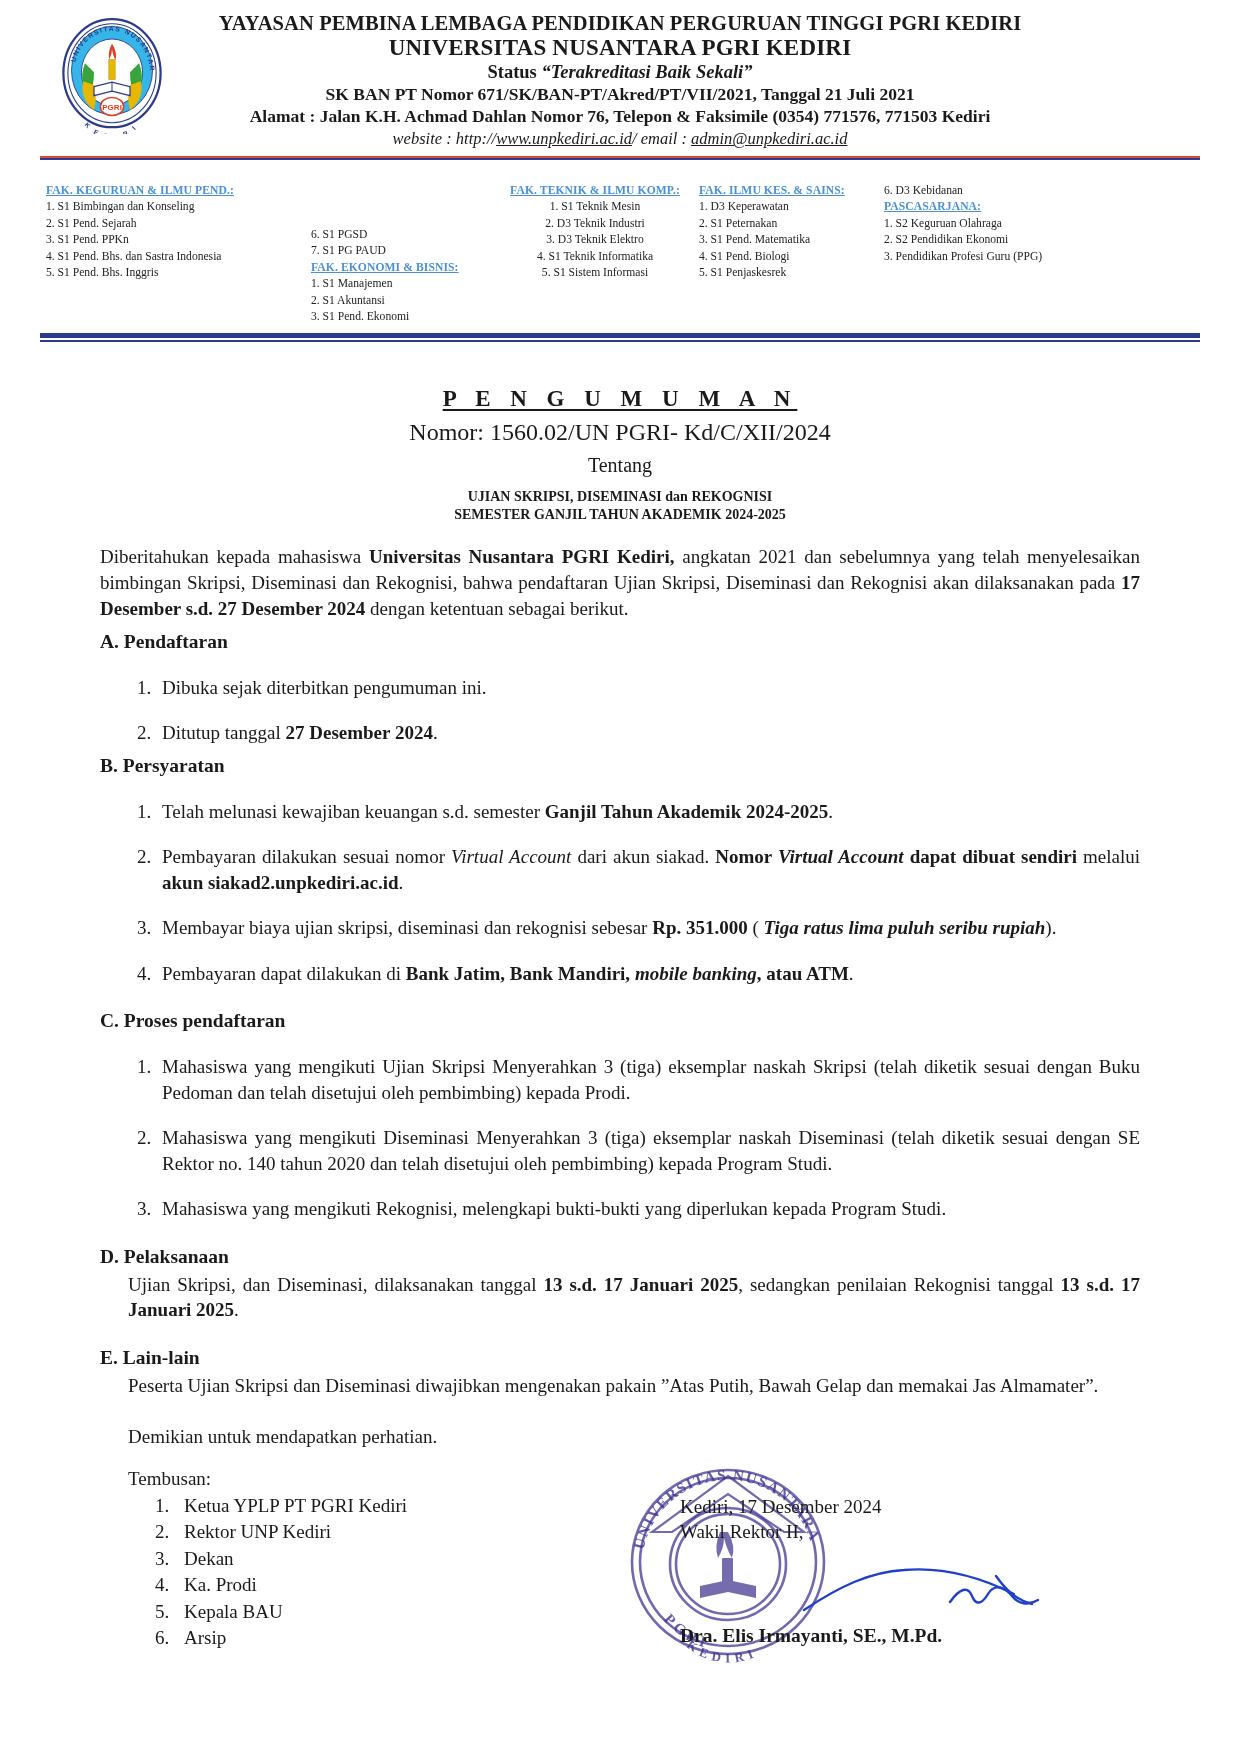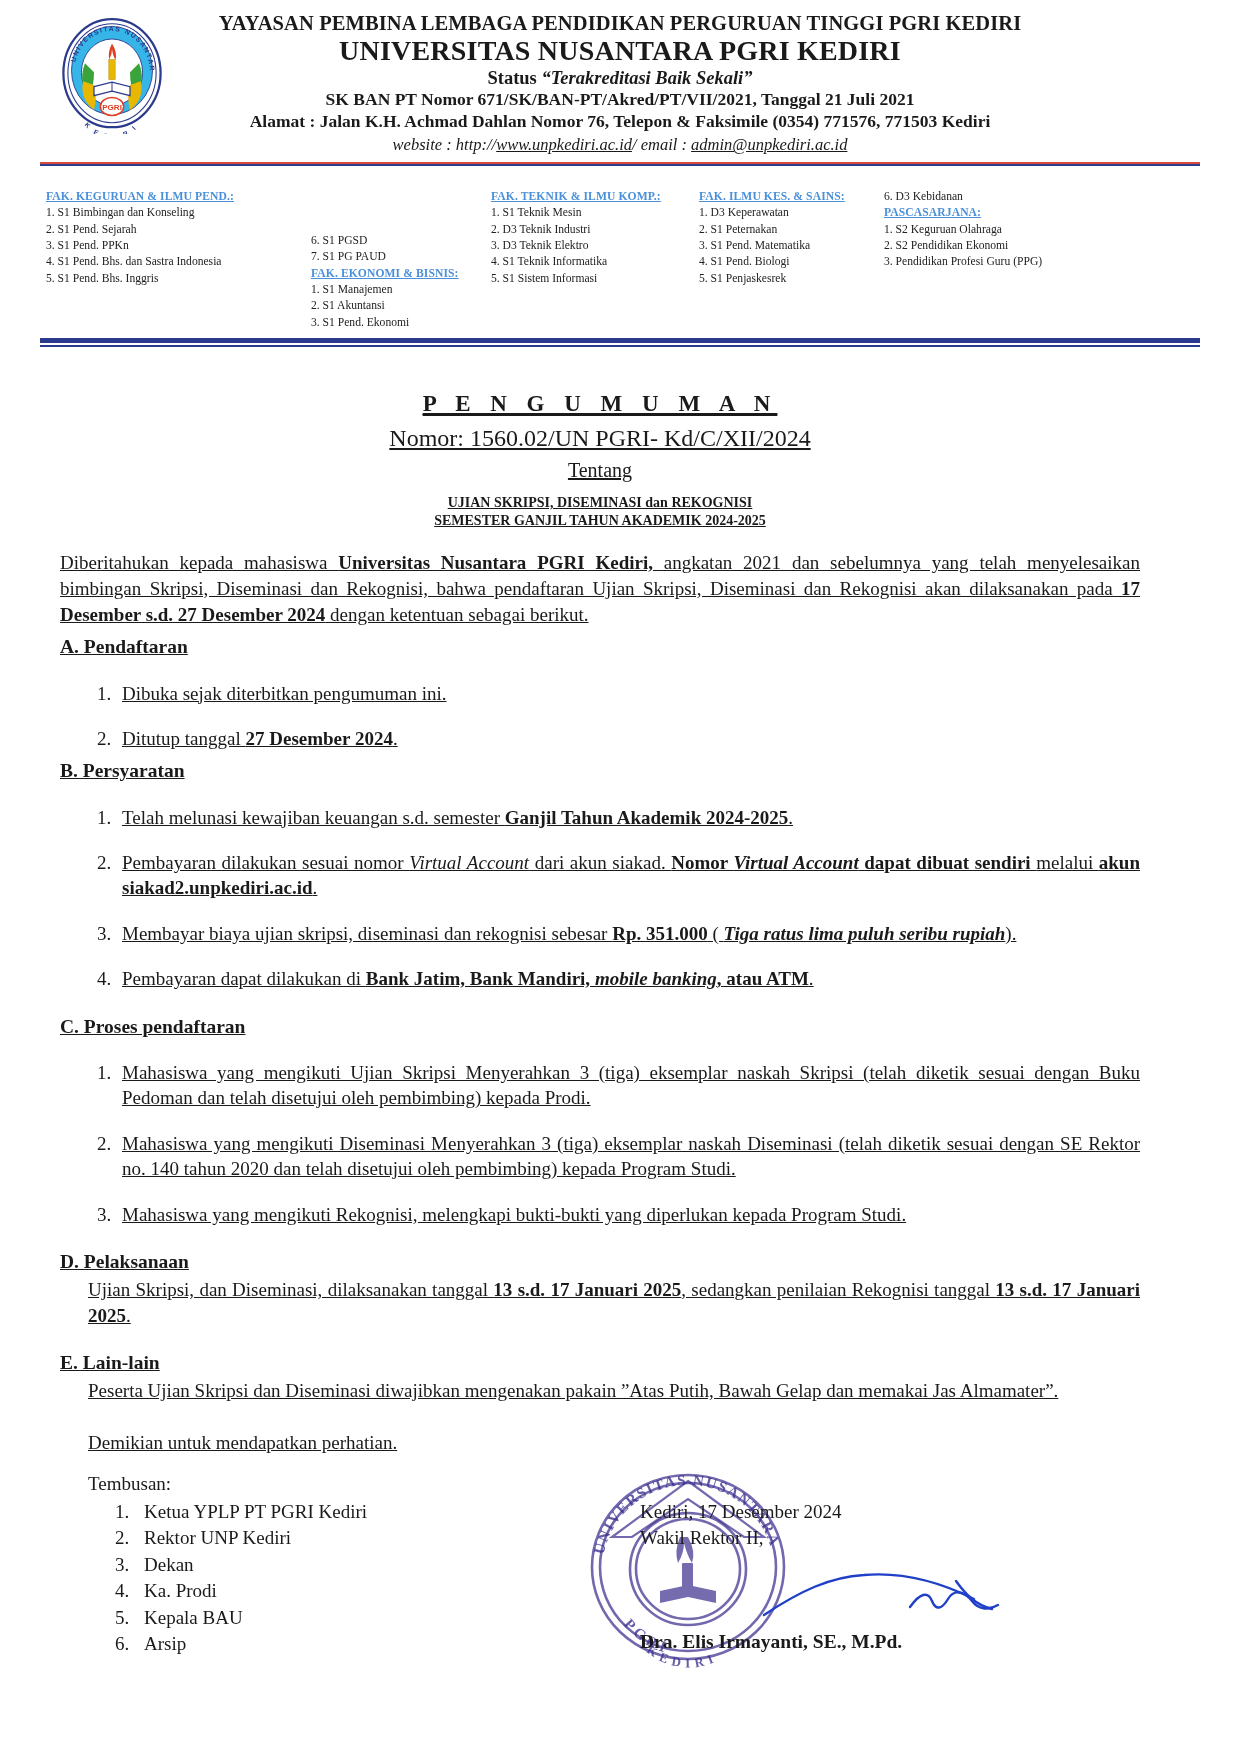--- a/index.html
+++ b/index.html
@@ -34,21 +34,21 @@
     height: 118px;
   }
   .kop-line1 {
     font-size: 20.5px;
     font-weight: bold;
     letter-spacing: 0.1px;
     line-height: 1.12;
     white-space: nowrap;
   }
   .kop-line2 {
-    font-size: 28px;
+    font-size: 23px;
     font-weight: bold;
     line-height: 1.14;
     letter-spacing: 0.2px;
   }
   .kop-line3 {
     font-size: 18.5px;
     font-weight: bold;
     line-height: 1.22;
   }
   .kop-line3 .italic { font-style: italic; }
@@ -96,37 +96,36 @@
   .prodi {
     display: flex;
     padding: 23px 46px 4px 46px;
     gap: 0px;
     font-size: 11.6px;
     line-height: 1.42;
   }
   .prodi-col { flex: 0 0 auto; }
   .prodi-col.c1 { width: 265px; }
   .prodi-col.c2 { width: 180px; margin-top: 44px; }
-  .prodi-col.c3 { width: 208px; }
+  .prodi-col.c3 { width: 208px; text-align: center; }
   .prodi-col.c4 { width: 185px; }
   .prodi-col.c5 { width: 200px; }
   .fak-head {
     color: #4a90d9;
     font-weight: bold;
     text-decoration: underline;
     letter-spacing: 0.1px;
   }
   .prodi-item { color: #222; white-space: nowrap; }
 
   
   .body-wrap {
-    padding: 42px 100px 0 60px;
+    padding: 42px 100px 0 100px;
     font-size: 19px;
     line-height: 1.34;
-    text-decoration: underline;
   }
   .center { text-align: center; }
   .title-peng {
     font-size: 23px;
     font-weight: bold;
     letter-spacing: 7px;
     text-decoration: underline;
     text-underline-offset: 3px;
   }
   .nomor {

